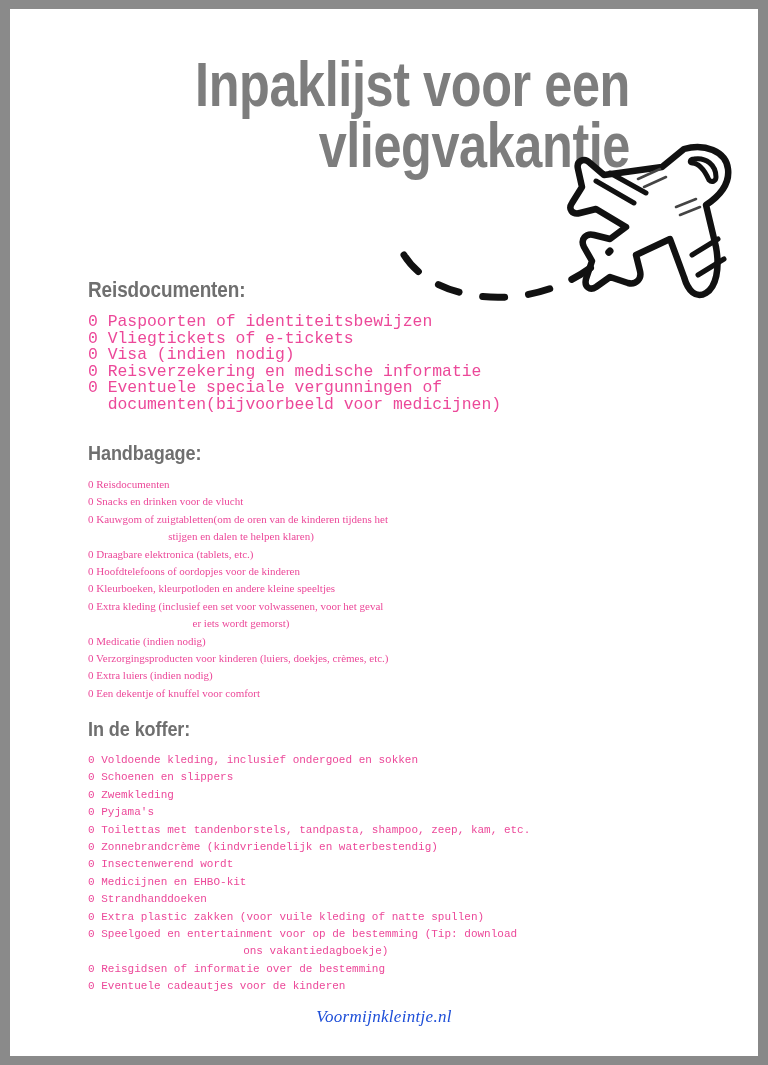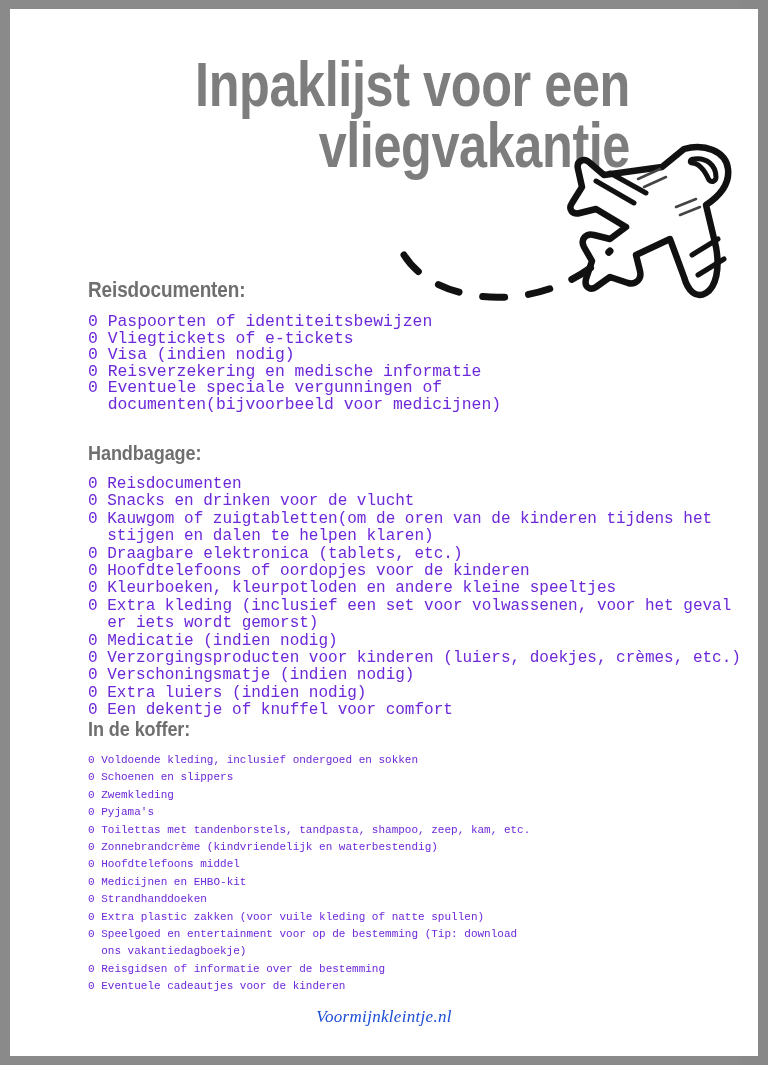--- a/index.html
+++ b/index.html
@@ -89,21 +89,21 @@
     transform: scaleX(0.86);
     transform-origin: left center;
     white-space: nowrap;
     margin: 0 0 11px 0;
   }
   ul.check-list {
     list-style: none;
     margin: 0;
     padding: 0;
     font-family: "Liberation Mono", "DejaVu Sans Mono", monospace;
-    color: #6d28d9;
+    color: #ec4899;
   }
   ul.check-list > li {
     display: block;
     white-space: pre-wrap;
     margin: 0;
     padding: 0;
   }
   .marker {
     display: inline;
   }
@@ -111,31 +111,32 @@
   
   #section-reisdocumenten { top: 268px; }
   #section-reisdocumenten ul.check-list {
     font-size: 16.4px;
     line-height: 16.6px;
   }
   #section-reisdocumenten .section-heading { font-size: 22px; }
 
   #section-handbagage { top: 432px; }
   #section-handbagage ul.check-list {
-    font-size: 16px;
+    font-size: 11px;
     line-height: 17.4px;
+    font-family: Liberation Serif, serif;
   }
 
   #section-koffer { top: 708px; }
   #section-koffer ul.check-list {
     font-size: 11px;
     line-height: 17.4px;
   }
 
-  .cont-line { display: block; }
+  .cont-line { display: block; text-align: center; }
 
   
   #footer-brand {
     position: absolute;
     left: 0;
     top: 998px;
     width: 748px;
     text-align: center;
     font-family: "Liberation Serif", "DejaVu Serif", serif;
     font-style: italic;
@@ -207,36 +208,35 @@
       <ul class="check-list">
         <li><span class="marker">0</span> <span>Reisdocumenten</span></li>
         <li><span class="marker">0</span> <span>Snacks en drinken voor de vlucht</span></li>
         <li><span class="marker">0</span> <span>Kauwgom of zuigtabletten(om de oren van de kinderen tijdens het</span><span class="cont-line">&nbsp;&nbsp;<span>stijgen en dalen te helpen klaren)</span></span></li>
         <li><span class="marker">0</span> <span>Draagbare elektronica (tablets, etc.)</span></li>
         <li><span class="marker">0</span> <span>Hoofdtelefoons of oordopjes voor de kinderen</span></li>
         <li><span class="marker">0</span> <span>Kleurboeken, kleurpotloden en andere kleine speeltjes</span></li>
         <li><span class="marker">0</span> <span>Extra kleding (inclusief een set voor volwassenen, voor het geval</span><span class="cont-line">&nbsp;&nbsp;<span>er iets wordt gemorst)</span></span></li>
         <li><span class="marker">0</span> <span>Medicatie (indien nodig)</span></li>
         <li><span class="marker">0</span> <span>Verzorgingsproducten voor kinderen (luiers, doekjes, crèmes, etc.)</span></li>
-        <li><span class="marker">0</span> <span>Verschoningsmatje (indien nodig)</span></li>
         <li><span class="marker">0</span> <span>Extra luiers (indien nodig)</span></li>
         <li><span class="marker">0</span> <span>Een dekentje of knuffel voor comfort</span></li>
       </ul>
     </div>
 
     <div class="section" id="section-koffer">
       <h2 class="section-heading">In de koffer:</h2>
       <ul class="check-list">
         <li><span class="marker">0</span> <span>Voldoende kleding, inclusief ondergoed en sokken</span></li>
         <li><span class="marker">0</span> <span>Schoenen en slippers</span></li>
         <li><span class="marker">0</span> <span>Zwemkleding</span></li>
         <li><span class="marker">0</span> <span>Pyjama's</span></li>
         <li><span class="marker">0</span> <span>Toilettas met tandenborstels, tandpasta, shampoo, zeep, kam, etc.</span></li>
         <li><span class="marker">0</span> <span>Zonnebrandcrème (kindvriendelijk en waterbestendig)</span></li>
-        <li><span class="marker">0</span> <span>Hoofdtelefoons middel</span></li>
+        <li><span class="marker">0</span> <span>Insectenwerend wordt</span></li>
         <li><span class="marker">0</span> <span>Medicijnen en EHBO-kit</span></li>
         <li><span class="marker">0</span> <span>Strandhanddoeken</span></li>
         <li><span class="marker">0</span> <span>Extra plastic zakken (voor vuile kleding of natte spullen)</span></li>
         <li><span class="marker">0</span> <span>Speelgoed en entertainment voor op de bestemming (Tip: download</span><span class="cont-line">&nbsp;&nbsp;<span>ons vakantiedagboekje)</span></span></li>
         <li><span class="marker">0</span> <span>Reisgidsen of informatie over de bestemming</span></li>
         <li><span class="marker">0</span> <span>Eventuele cadeautjes voor de kinderen</span></li>
       </ul>
     </div>
 
     <div id="footer-brand">Voormijnkleintje.nl</div>

